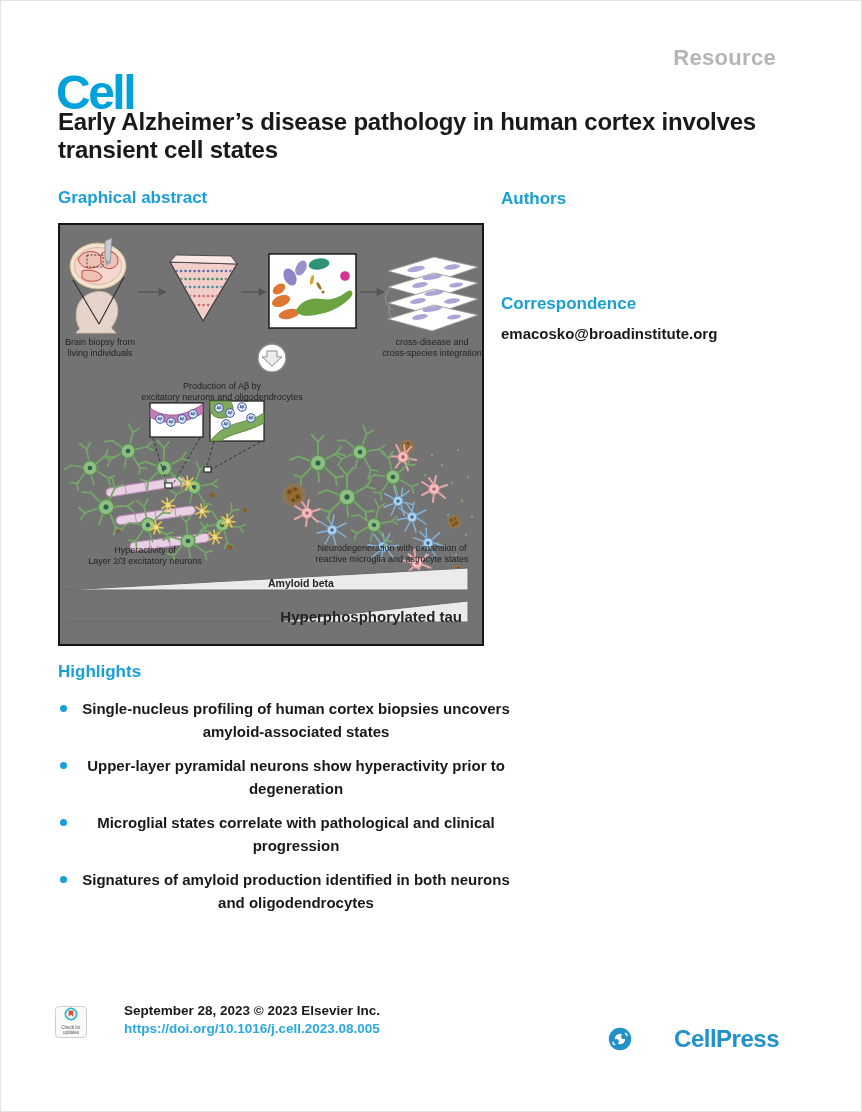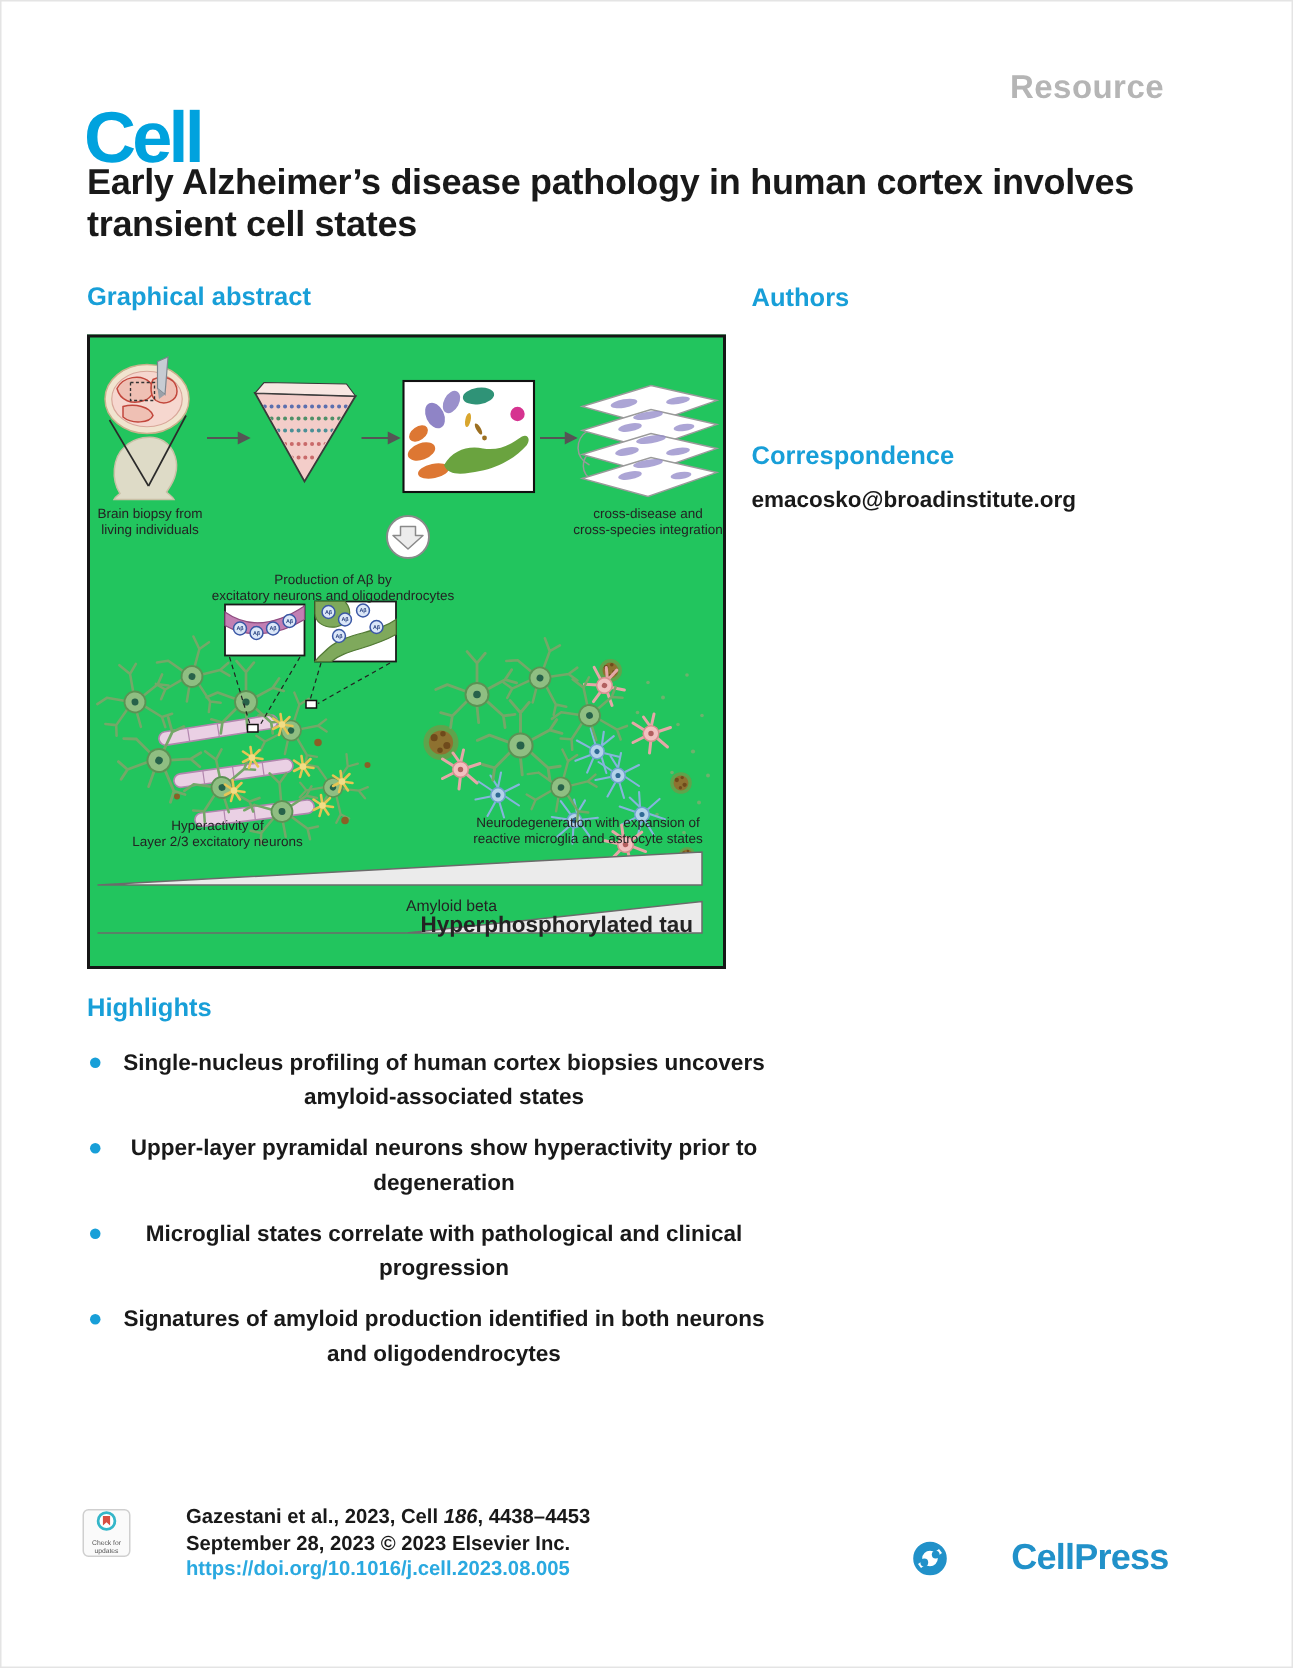--- a/index.html
+++ b/index.html
@@ -13,29 +13,29 @@
   .journal-logo{position:absolute;top:64px;left:55px;font-size:48px;font-weight:bold;
                 color:#00a2de;letter-spacing:-2.5px;}
   .title{position:absolute;top:107px;left:57px;width:748px;margin:0;font-size:24px;
          line-height:28px;font-weight:bold;color:#191919;letter-spacing:-.2px;}
 
   .blue-head{font-size:17px;font-weight:bold;color:#189fd8;margin:0;}
   #ga-head{position:absolute;top:187px;left:57px;}
 
   
   .figure{position:absolute;top:222px;left:57px;width:426px;height:423px;
-          border:2px solid #161616;box-sizing:border-box;background:#22c55e;}
+          border:2px solid #161616;box-sizing:border-box;background:#737373;}
   .figure svg.art{position:absolute;left:0;top:0;width:422px;height:419px;}
   .fl{position:absolute;font-size:9px;line-height:11px;color:#232323;text-align:center;}
   #lbl-biopsy{left:-2px;top:112px;width:84px;}
   #lbl-integration{left:314px;top:112px;width:116px;}
   #lbl-production{left:62px;top:156px;width:200px;font-size:9px;}
   #lbl-hyper{left:20px;top:320px;width:130px;}
   #lbl-neuro{left:248px;top:318px;width:168px;}
-  #lbl-amyloid{left:96px;top:353px;width:290px;font-weight:normal;font-size:10.5px;margin-top:21px;}
+  #lbl-amyloid{left:96px;top:353px;width:290px;font-weight:bold;font-size:10.5px;}
   #lbl-tau{left:200px;top:386px;width:202px;font-weight:bold;font-size:15px;text-align:right;}
 
   
   .rblock{position:absolute;left:500px;width:315px;}
   #authors-block{top:188px;}
   #corr-block{top:293px;}
   #brief-block{top:358px;}
   .rblock p{margin:8px 0 0;font-size:15px;font-weight:bold;line-height:23px;color:#191919;}
 
   
@@ -355,21 +355,20 @@
 
   <div id="badge">
     <svg width="30" height="14" viewBox="0 0 30 14">
       <circle cx="15" cy="7" r="5.6" fill="#fff" stroke="#35b6c9" stroke-width="1.8"></circle>
       <path d="M12.6,3.6 L17.4,3.6 L17.4,10 L15,7.8 L12.6,10 Z" fill="#d94f43"></path>
     </svg>
     <div class="badge-text">Check for updates</div>
   </div>
 
   <div id="citation">
-    <div><span>Gazestani et al., 2023, Cell </span><i>186</i><span>, 4438–4453</span></div>
     <div>September 28, 2023 © 2023 Elsevier Inc.</div>
     <a class="doi">https://doi.org/10.1016/j.cell.2023.08.005</a>
   </div>
 
   <div id="publisher">
     <svg width="26" height="26" viewBox="0 0 26 26">
       <circle cx="13" cy="13" r="8.2" fill="none" stroke="#2191c9" stroke-width="6"></circle>
       <line x1="6" y1="18" x2="20" y2="8" stroke="#fff" stroke-width="3.4"></line>
       <circle cx="9.2" cy="15.6" r="2.6" fill="#2191c9"></circle>
       <circle cx="16.8" cy="10.4" r="2.6" fill="#2191c9"></circle>

